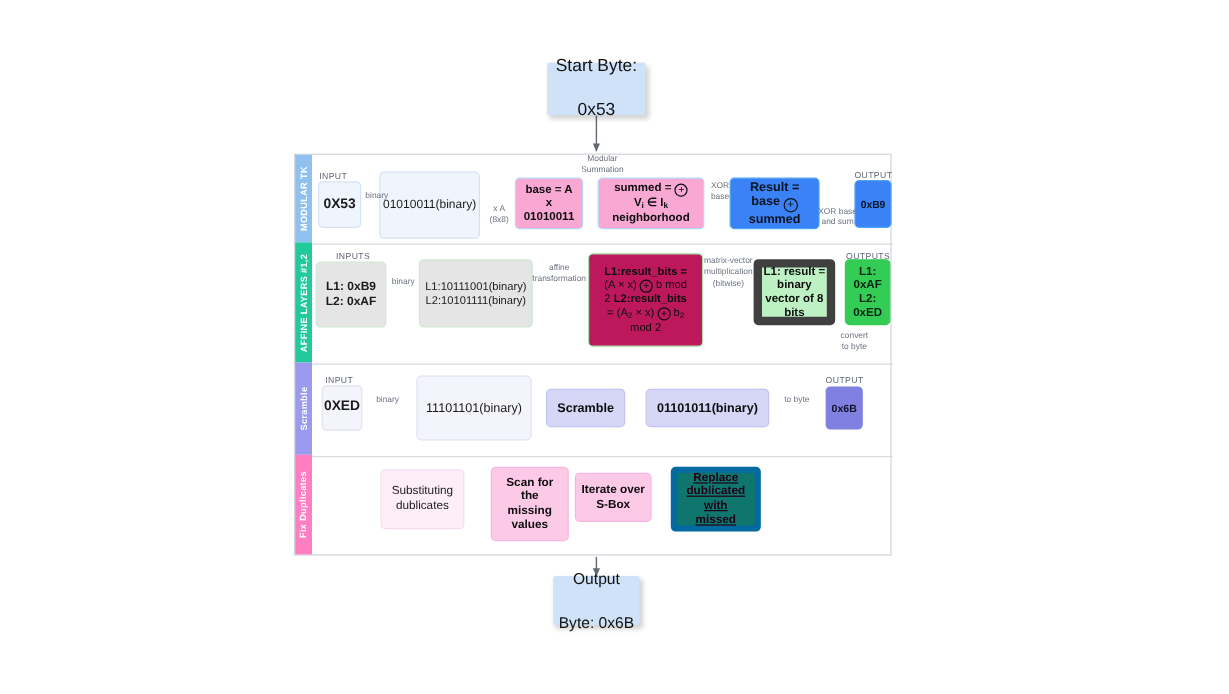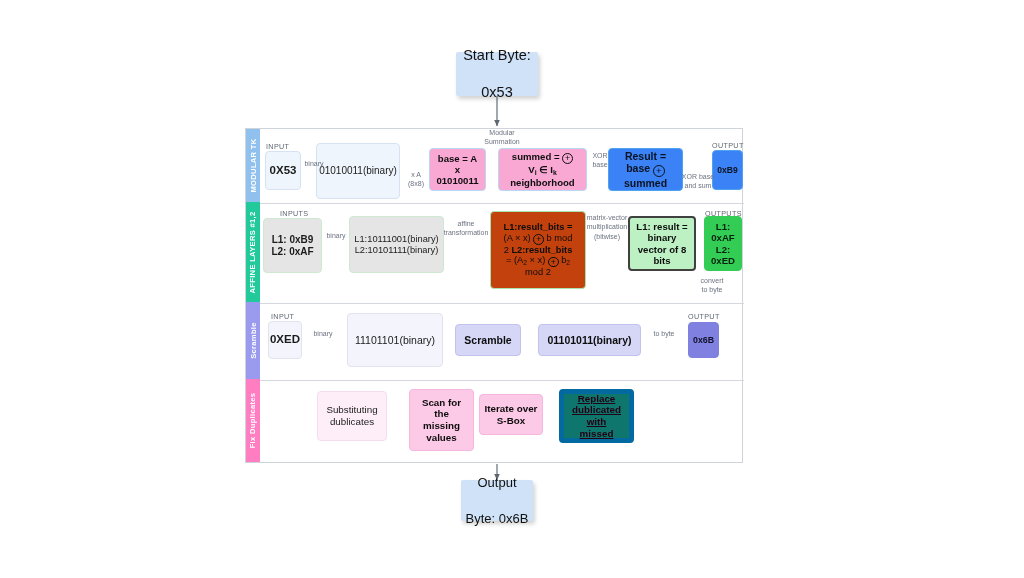--- a/index.html
+++ b/index.html
@@ -85,22 +85,22 @@
 
   
   .tab-mod{background:#8fc0ee;}
   .b-light{background:#eff5fc;border:1px solid #d6e2f2;color:#1b1b1b;}
   .b-pale {background:#f9a8d4;border:1px solid #b9d6f4;color:#0d0d0d;font-weight:bold;}
   .b-blue {background:#3b82f6;border:1px solid #4da3f0;color:#0b1320;font-weight:bold;}
 
   
   .tab-aff{background:#22c99a;}
   .g-light{background:#e5e5e5;border:1px solid #cde9d2;color:#1b1b1b;}
-  .g-mid  {background:#c2410c;border:1px solid #a7e4ae;color:#0d0d0d;}
-  .g-mid2 {background:#bdf0c2;border:2px solid #404040;color:#0d0d0d;font-weight:bold;}
+  .g-mid  {background:#be185d;border:1px solid #a7e4ae;color:#0d0d0d;}
+  .g-mid2 {background:#bdf0c2;border:7px solid #404040;color:#0d0d0d;font-weight:bold;}
   .g-dark {background:#33cc55;border:1px solid #33cc55;color:#06220e;font-weight:bold;}
 
   
   .tab-scr{background:#9a9aee;}
   .p-light{background:#f4f4fc;border:1px solid #e2e2f2;color:#1b1b1b;}
   .p-mid  {background:#d6d6f7;border:1px solid #c3c3ef;color:#0d0d0d;font-weight:bold;}
   .p-dark {background:#8080e0;border:1px solid #8080e0;color:#10102a;font-weight:bold;}
 
   
   .tab-fix{background:#ff7ec2;}

